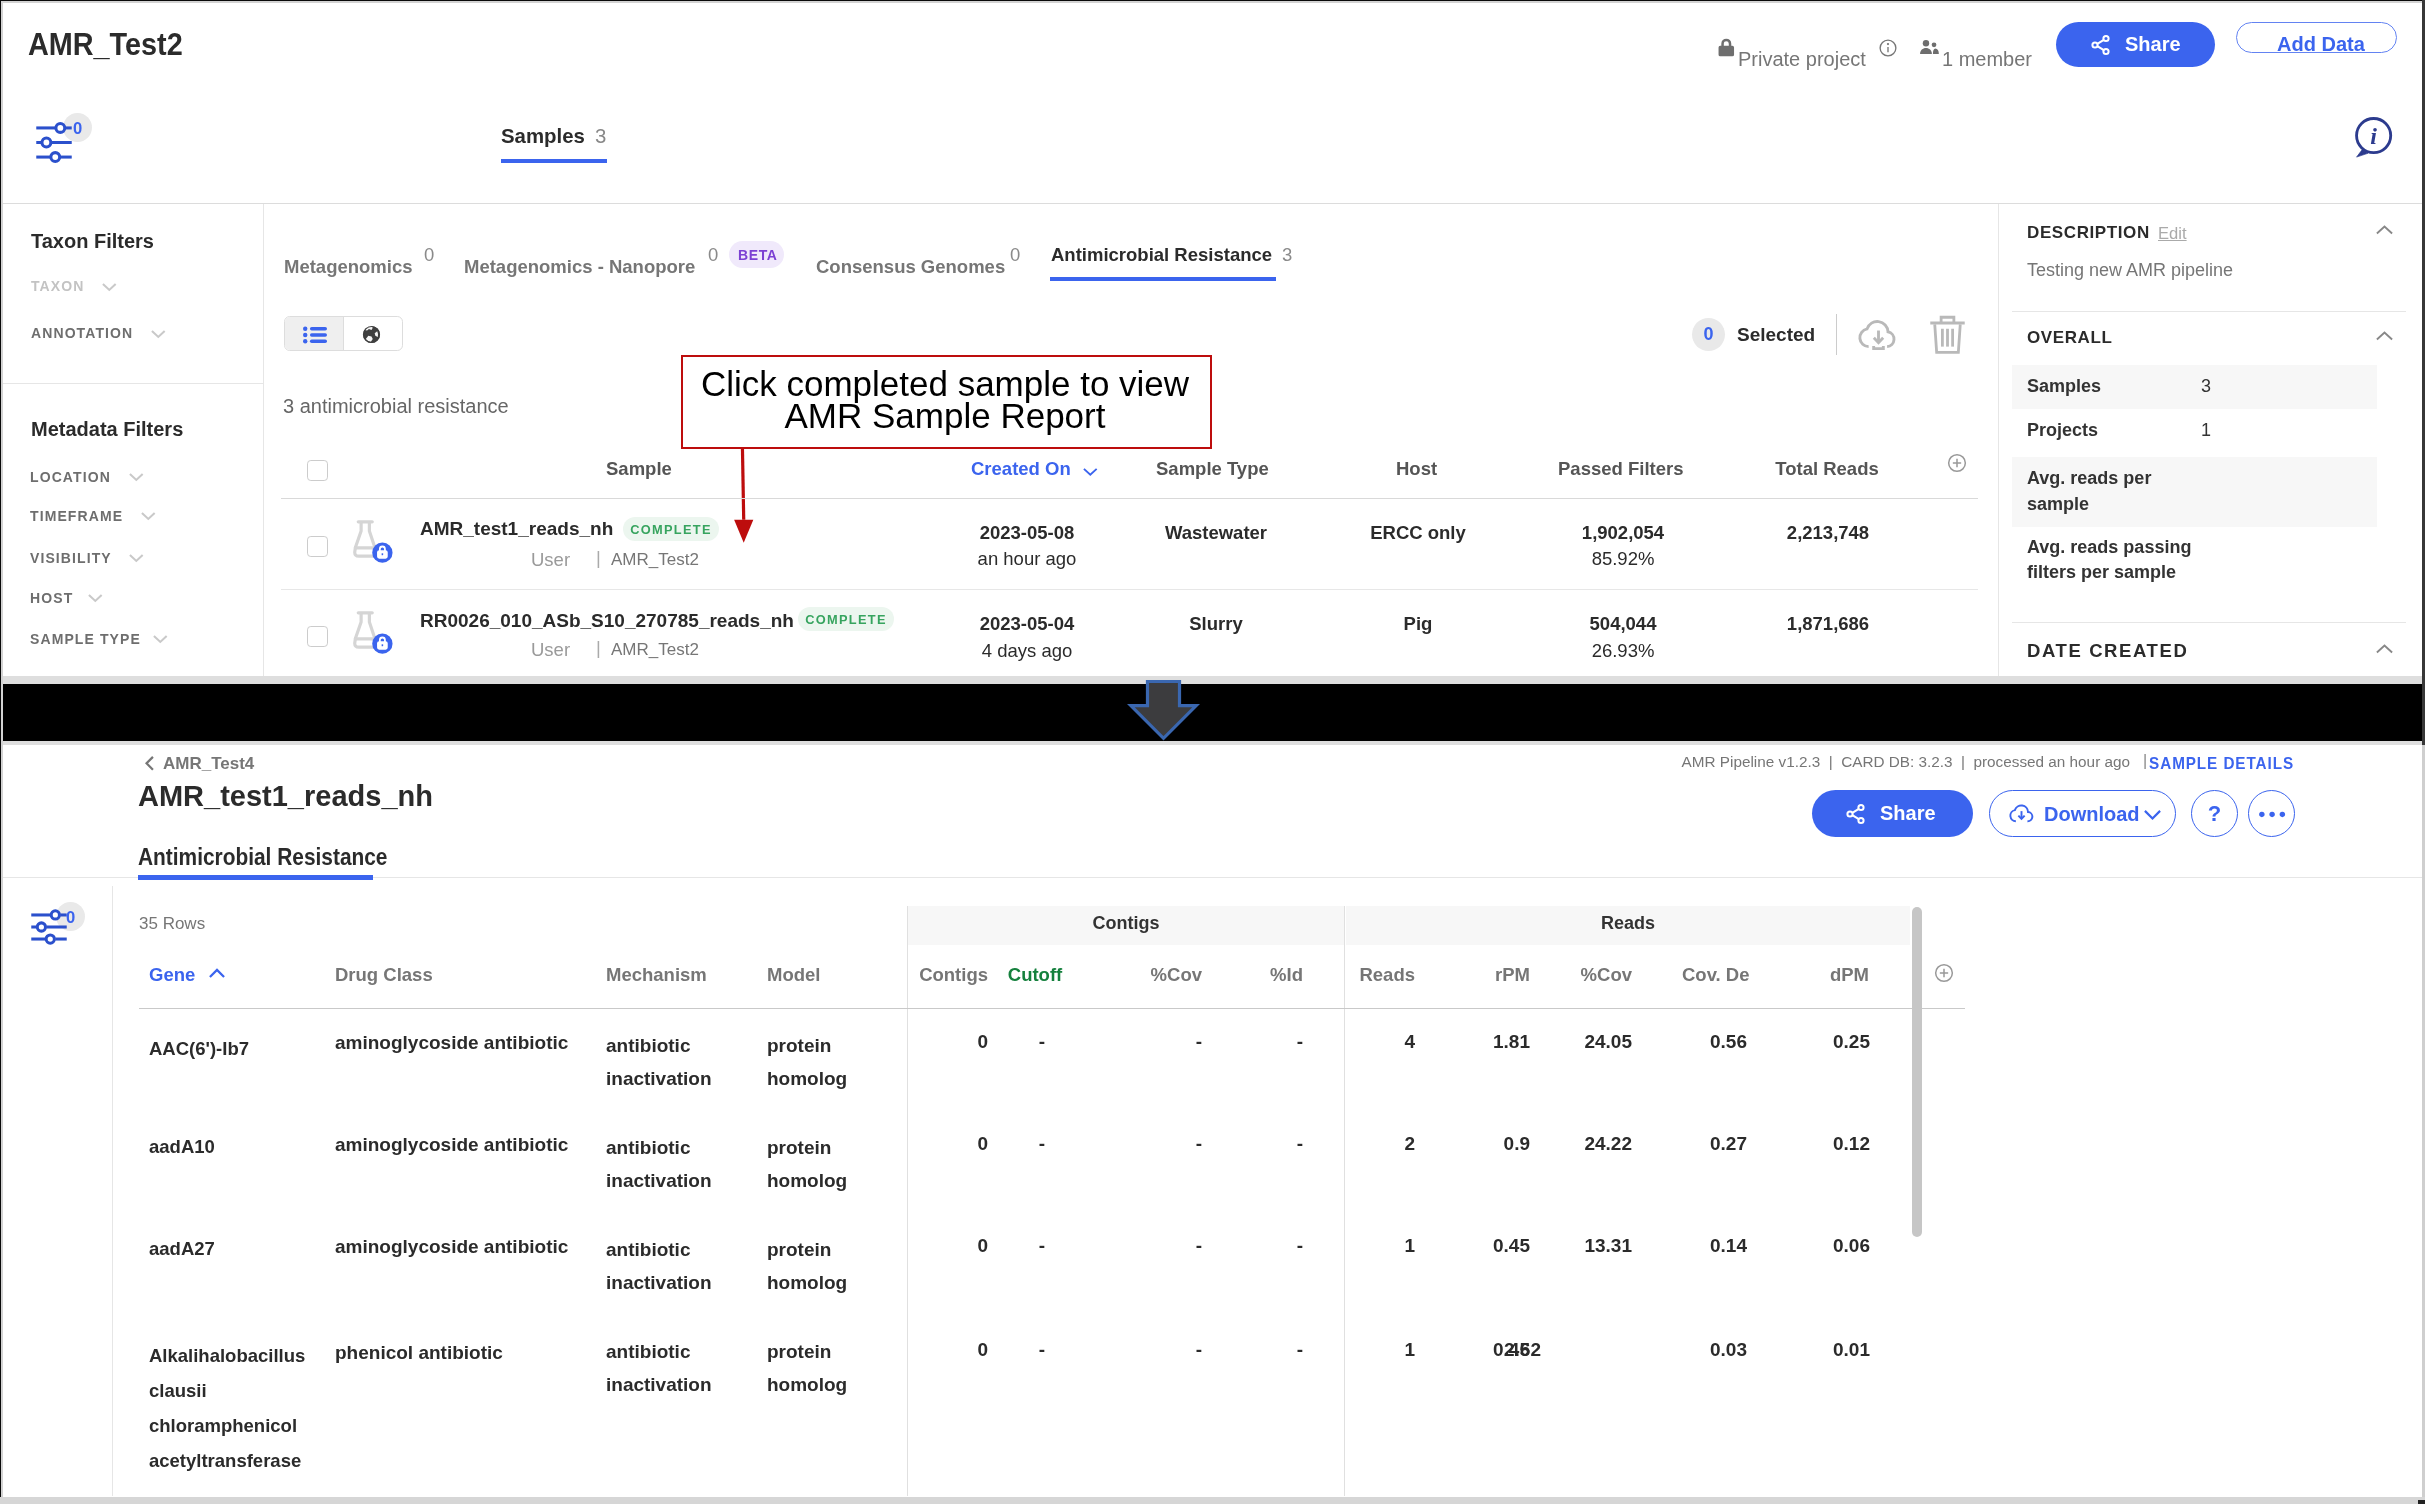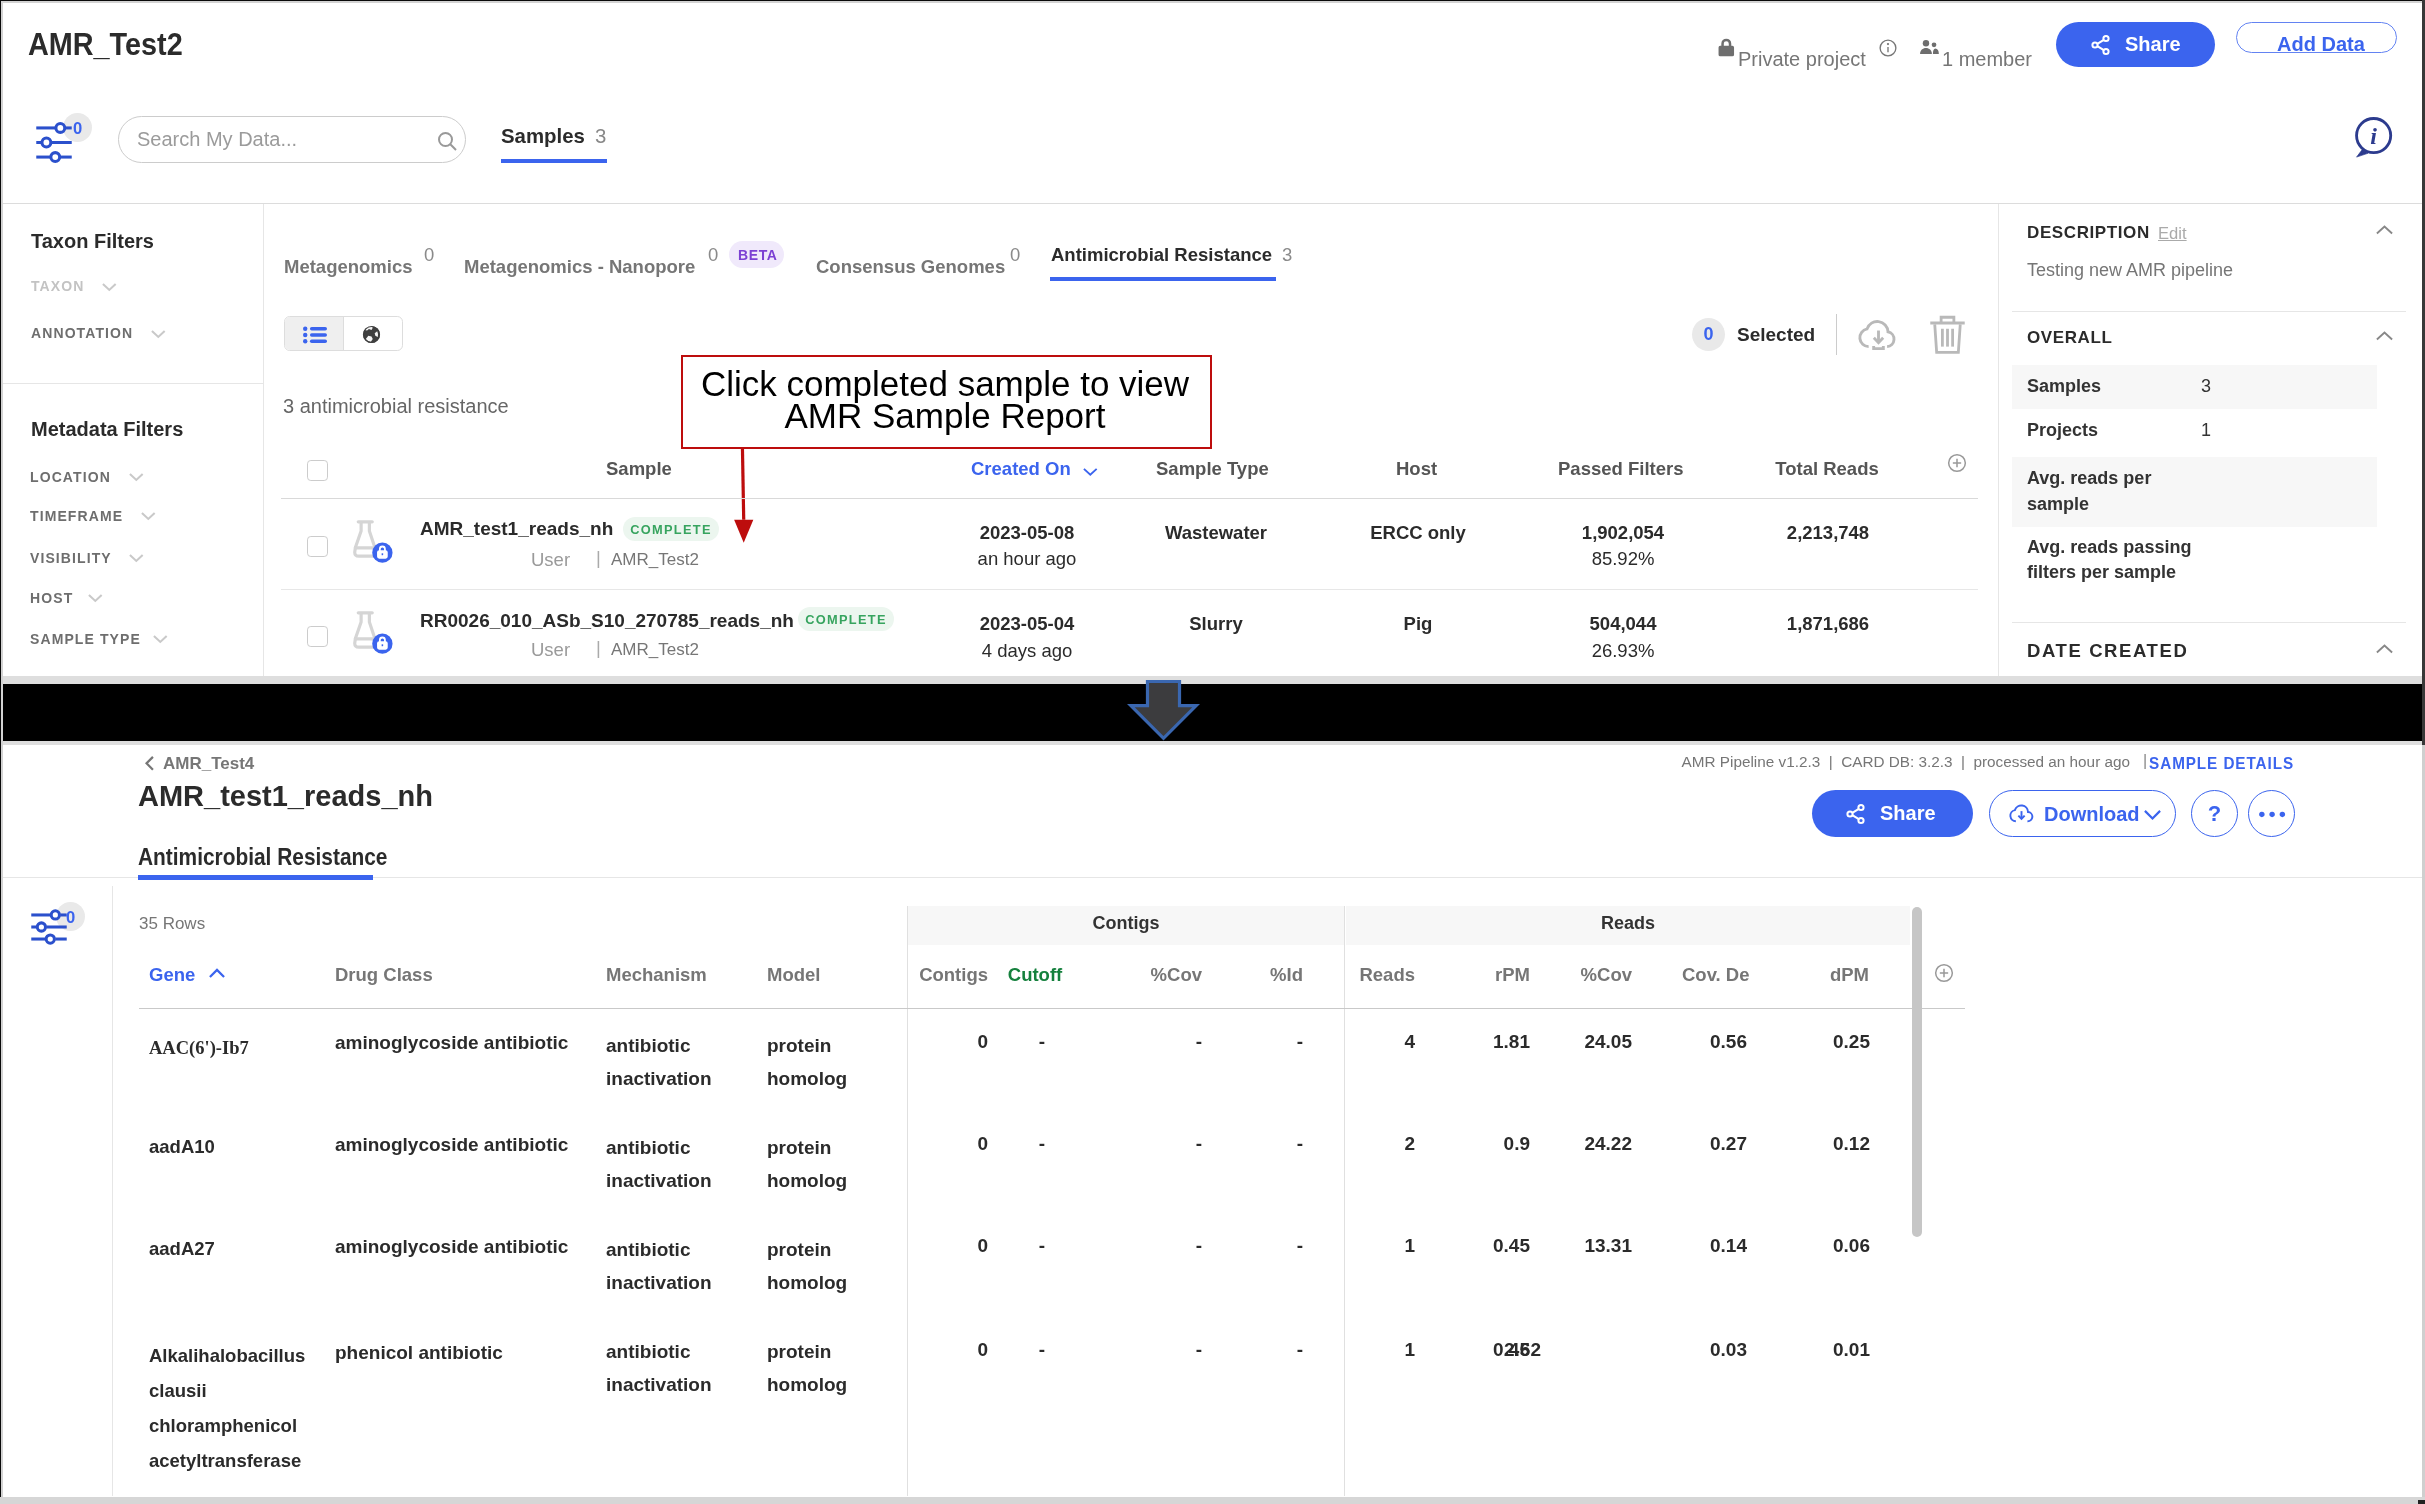--- a/index.html
+++ b/index.html
@@ -55,27 +55,20 @@
     <line x1="2" y1="12" x2="32" y2="12"></line>
       <circle cx="40" cy="12" r="7" fill="#fff"></circle>
       <line x1="48" y1="12" x2="58" y2="12"></line>
     <line x1="2" y1="35" x2="10" y2="35"></line>
       <circle cx="18" cy="35" r="7" fill="#fff"></circle>
       <line x1="26" y1="35" x2="58" y2="35"></line>
     <line x1="2" y1="58" x2="24" y2="58"></line>
       <circle cx="32" cy="58" r="7" fill="#fff"></circle>
       <line x1="40" y1="58" x2="58" y2="58"></line>
   </svg>
-  <div class="abs" style="left:118px; top:116px; width:348px; height:47px; border:1.3px solid #ccc; border-radius:23.6px;">
-    <div class="abs" style="left:18px; top:11px; font-size:20px; color:#9b9b9b;">Search My Data...</div>
-    <svg class="abs" style="left:316px; top:11.5px;" width="24" height="24" viewBox="0 0 24 24" fill="none" stroke="#999" stroke-width="2">
-      <circle cx="10.5" cy="10.5" r="6.5"></circle>
-        <line x1="15.3" y1="15.3" x2="21" y2="21"></line>
-    </svg>
-  </div>
   <div class="abs b" style="left:501px; top:125px; font-size:20.4px; color:#2b2b2b;">Samples</div>
   <div class="abs" style="left:595px; top:125px; font-size:20.4px; color:#888;">3</div>
   <div class="abs" style="left:501px; top:159px; width:106px; height:3.8px; background:#3b64ee;"></div>
 
   <svg class="abs" style="left:2352px; top:116px;" width="42" height="43" viewBox="0 0 66 68">
     <g fill="none" stroke="#2c3b8e" stroke-width="4.5">
       <circle cx="34" cy="31" r="27"></circle>
       <path d="M16 53 L7 65 L25 59 Z" fill="#2c3b8e" stroke-width="1"></path>
     </g>
     <text x="34" y="45" text-anchor="middle" font-family="Liberation Serif, serif" font-style="italic" font-weight="700" font-size="38" fill="#2c3b8e">i</text>
@@ -386,21 +379,21 @@
   <svg class="abs" style="left:1934px; top:963px;" width="20" height="20" viewBox="0 0 24 24" fill="none" stroke="#999" stroke-width="1.8">
       <circle cx="12" cy="12" r="10"></circle>
       <line x1="12" y1="7" x2="12" y2="17"></line>
       <line x1="7" y1="12" x2="17" y2="12"></line>
     </svg>
 
   <div class="abs" style="left:139px; top:1008px; width:1826px; height:1.3px; background:#c9c9c9;"></div>
 
   <div class="abs" style="left:1912px; top:907px; width:9.6px; height:330px; background:#c6c6c6; border-radius:5.1px;"></div>
 
-  <div class="abs b" style="left:149px; top:1038px; font-size:18.5px; color:#2b2b2b;font-family:Liberation Serif, serif;">AAC(6')-Ib7</div>
+  <div class="abs b" style="left:149px; top:1038px; font-size:18.5px; color:#2b2b2b;">AAC(6')-Ib7</div>
   <div class="abs b" style="left:335px; top:1032px; font-size:19px; color:#2b2b2b;">aminoglycoside antibiotic</div>
   <div class="abs b" style="left:606px; top:1029px; font-size:19px; color:#2b2b2b; line-height:33px;">antibiotic<br>inactivation</div>
   <div class="abs b" style="left:767px; top:1029px; font-size:19px; color:#2b2b2b; line-height:33px;">protein<br>homolog</div>
   <div class="abs b" style="left:860px; top:1031px; width:128px; text-align:right; font-size:19px; color:#2b2b2b;">0</div>
   <div class="abs b" style="left:917px; top:1031px; width:128px; text-align:right; font-size:19px; color:#2b2b2b;">-</div>
   <div class="abs b" style="left:1074px; top:1031px; width:128px; text-align:right; font-size:19px; color:#2b2b2b;">-</div>
   <div class="abs b" style="left:1175px; top:1031px; width:128px; text-align:right; font-size:19px; color:#2b2b2b;">-</div>
   <div class="abs b" style="left:1287px; top:1031px; width:128px; text-align:right; font-size:19px; color:#2b2b2b;">4</div>
   <div class="abs b" style="left:1402px; top:1031px; width:128px; text-align:right; font-size:19px; color:#2b2b2b;">1.81</div>
   <div class="abs b" style="left:1504px; top:1031px; width:128px; text-align:right; font-size:19px; color:#2b2b2b;">24.05</div>

